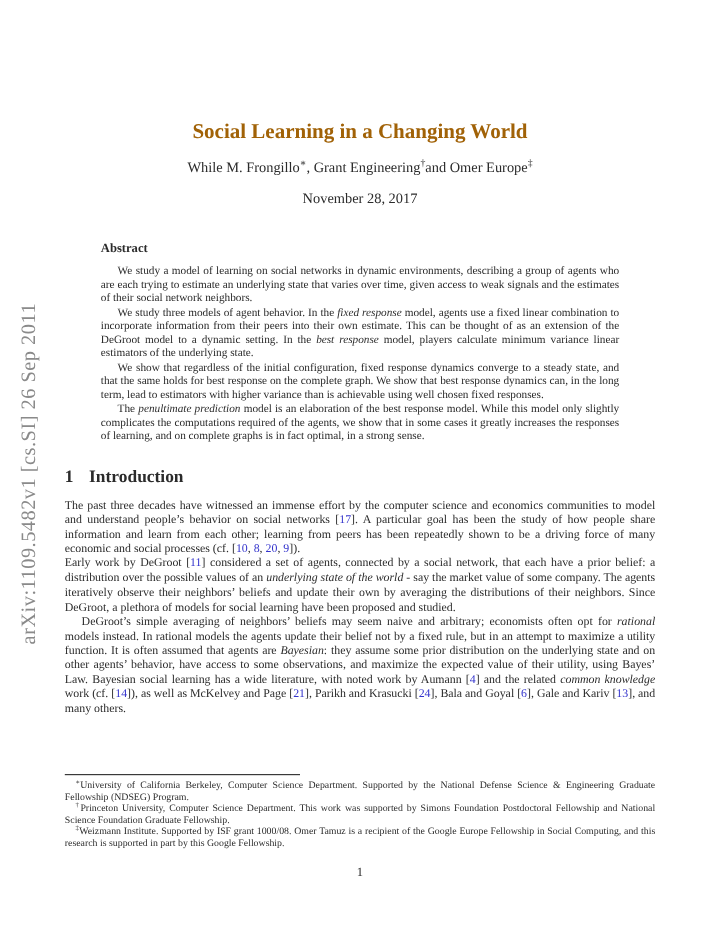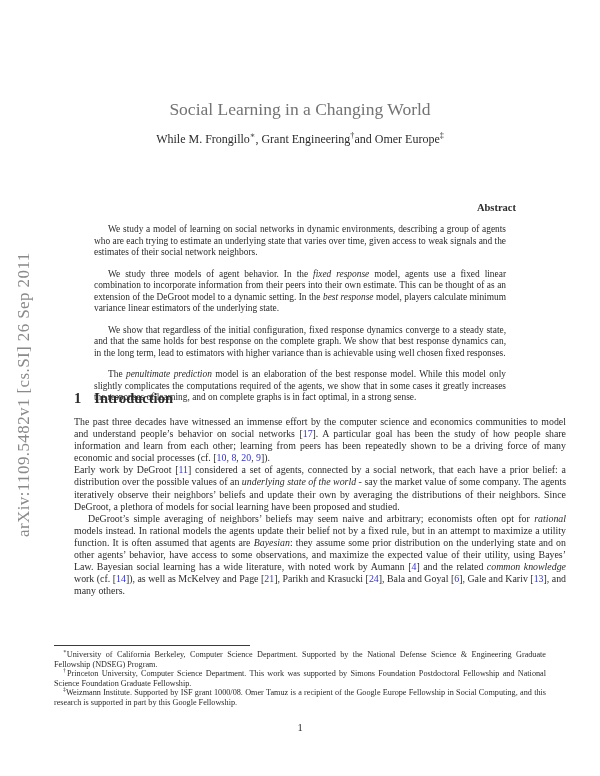--- a/index.html
+++ b/index.html
@@ -27,37 +27,37 @@
     transform: rotate(-90deg);
     transform-origin: 0 0;
     font-size: 17px;
     letter-spacing: 0.4px;
     color: var(--stamp);
     white-space: nowrap;
   }
 
   
   .head { position: absolute; top: 98px; left: 0; right: 0; text-align: center; }
-  .title { margin: 0; font-size: 17.5px; font-weight: normal; line-height: 22px; color: #737373; }
+  .title { margin: 0; font-size: 17.5px; font-weight: bold; line-height: 22px; color: #a16207; }
   .authors { margin-top: 12px; font-size: 12px; line-height: 15px; }
   .date { margin-top: 11px; font-size: 12px; line-height: 15px; }
 
   
   .abstract { position: absolute; top: 201px; left: 84px; width: 432px; }
-  .abs-head { text-align: right; font-weight: bold; font-size: 10.5px; line-height: 13px; margin-bottom: 7px; }
+  .abs-head { text-align: left; font-weight: bold; font-size: 10.5px; line-height: 13px; margin-bottom: 7px; }
   .abs-p {
-    margin: 10px;
+    margin: 0;
     font-size: 9.4px;
     line-height: 11.5px;
     text-align: justify;
     text-indent: 14px;
   }
 
   
-  .main { position: absolute; top: 389px; left: 54px; width: 492px; margin-left: 20px; }
+  .main { position: absolute; top: 389px; left: 54px; width: 492px; }
   .h-sec { margin: 0 0 9px 0; font-size: 14.5px; line-height: 18px; font-weight: bold; }
   .h-sub { margin: 14px 0 5px 0; font-size: 11.8px; line-height: 15px; font-weight: bold; }
   .sec-num { display: inline-block; margin-right: 13px; }
   .body-p {
     margin: 0;
     font-size: 9.9px;
     line-height: 12.1px;
     text-align: justify;
     text-indent: 14px;
   }
@@ -91,20 +91,21 @@
 </head>
 <body>
 
 <div class="page">
 
   <div class="stamp">arXiv:1109.5482v1  [cs.SI]  26 Sep 2011</div>
 
   <header class="head">
     <h1 class="title">Social Learning in a Changing World</h1>
     <div class="authors"><span>While M. Frongillo</span><span class="s-sup">∗</span><span>, Grant Engineering</span><span class="s-sup">†</span><span>and Omer Europe</span><span class="s-sup">‡</span></div>
+    <div class="date">November 28, 2017</div>
   </header>
 
   <section class="abstract">
     <div class="abs-head">Abstract</div>
     <p class="abs-p"><span>We study a model of learning on social networks in dynamic environments, describing a group of agents who are each trying to estimate an underlying state that varies over time, given access to weak signals and the estimates of their social network neighbors.</span></p>
     <p class="abs-p"><span>We study three models of agent behavior. In the </span><span class="s-i">fixed response</span><span> model, agents use a fixed linear combination to incorporate information from their peers into their own estimate. This can be thought of as an extension of the DeGroot model to a dynamic setting. In the </span><span class="s-i">best response</span><span> model, players calculate minimum variance linear estimators of the underlying state.</span></p>
     <p class="abs-p"><span>We show that regardless of the initial configuration, fixed response dynamics converge to a steady state, and that the same holds for best response on the complete graph. We show that best response dynamics can, in the long term, lead to estimators with higher variance than is achievable using well chosen fixed responses.</span></p>
     <p class="abs-p"><span>The </span><span class="s-i">penultimate prediction</span><span> model is an elaboration of the best response model. While this model only slightly complicates the computations required of the agents, we show that in some cases it greatly increases the responses of learning, and on complete graphs is in fact optimal, in a strong sense.</span></p>
   </section>
 

